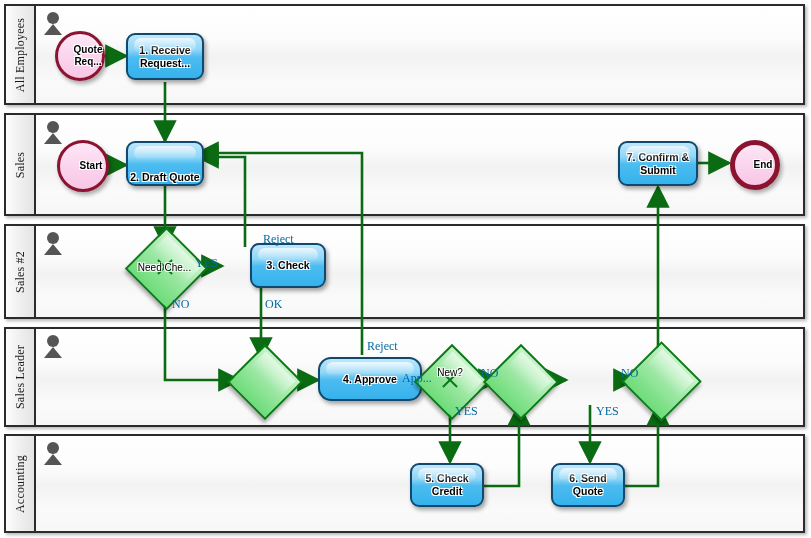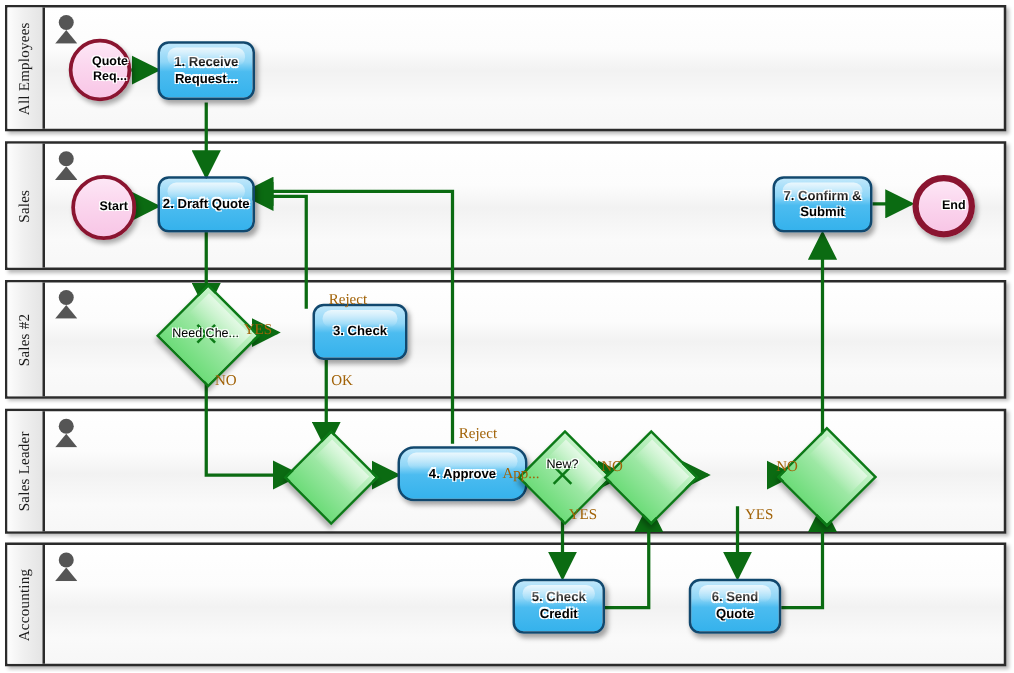--- a/index.html
+++ b/index.html
@@ -54,21 +54,21 @@
         transform:translate(-50%,-50%);pointer-events:none;}
   .gw .xmark i{position:absolute;left:50%;top:0;width:2px;height:100%;background:#0b7a16;display:block;}
   .gw .xmark i:first-child{transform:translateX(-50%) rotate(45deg);}
   .gw .xmark i:last-child{transform:translateX(-50%) rotate(-45deg);}
   .gw .glbl{position:absolute;left:50%;top:50%;transform:translate(-50%,-50%);
         font-family:"Liberation Sans",sans-serif;font-size:10px;font-weight:normal;color:#000;
         white-space:nowrap;text-align:center;line-height:11px;z-index:4;
         text-shadow:-1px -1px 0 #fff,1px -1px 0 #fff,-1px 1px 0 #fff,1px 1px 0 #fff;}
 
   
-  .flab{position:absolute;font-family:"Liberation Serif",serif;font-size:12px;color:#a16207;
+  .flab{position:absolute;font-family:"Liberation Serif",serif;font-size:12px;color:#0369a1;
         white-space:nowrap;z-index:6;}
 
   svg.edges{position:absolute;left:0;top:0;width:811px;height:538px;pointer-events:none;z-index:2;}
   .nodes{position:absolute;left:0;top:0;width:811px;height:538px;z-index:3;}
 </style>
 </head>
 <body>
 
 <div id="canvas">
 
@@ -179,21 +179,21 @@
     </div>
 
     <div class="task" style="left:126px;top:33px;width:78px;height:47px;">
       <div class="lbl">1. Receive Request...</div>
     </div>
 
     <div class="event ev-start" style="left:57px;top:140px;width:52px;height:52px;">
       <div class="lbl">Start</div>
     </div>
 
-    <div class="task" style="left:126px;top:141px;width:78px;height:45px;">
+    <div class="task" style="left:126px;top:141px;width:78px;height:45px;align-items:flex-end;">
       <div class="lbl">2. Draft Quote</div>
     </div>
 
     <div class="task" style="left:618px;top:141px;width:80px;height:45px;">
       <div class="lbl">7. Confirm &amp; Submit</div>
     </div>
 
     <div class="event ev-end" style="left:730px;top:140px;width:50px;height:50px;">
       <div class="lbl">End</div>
     </div>

